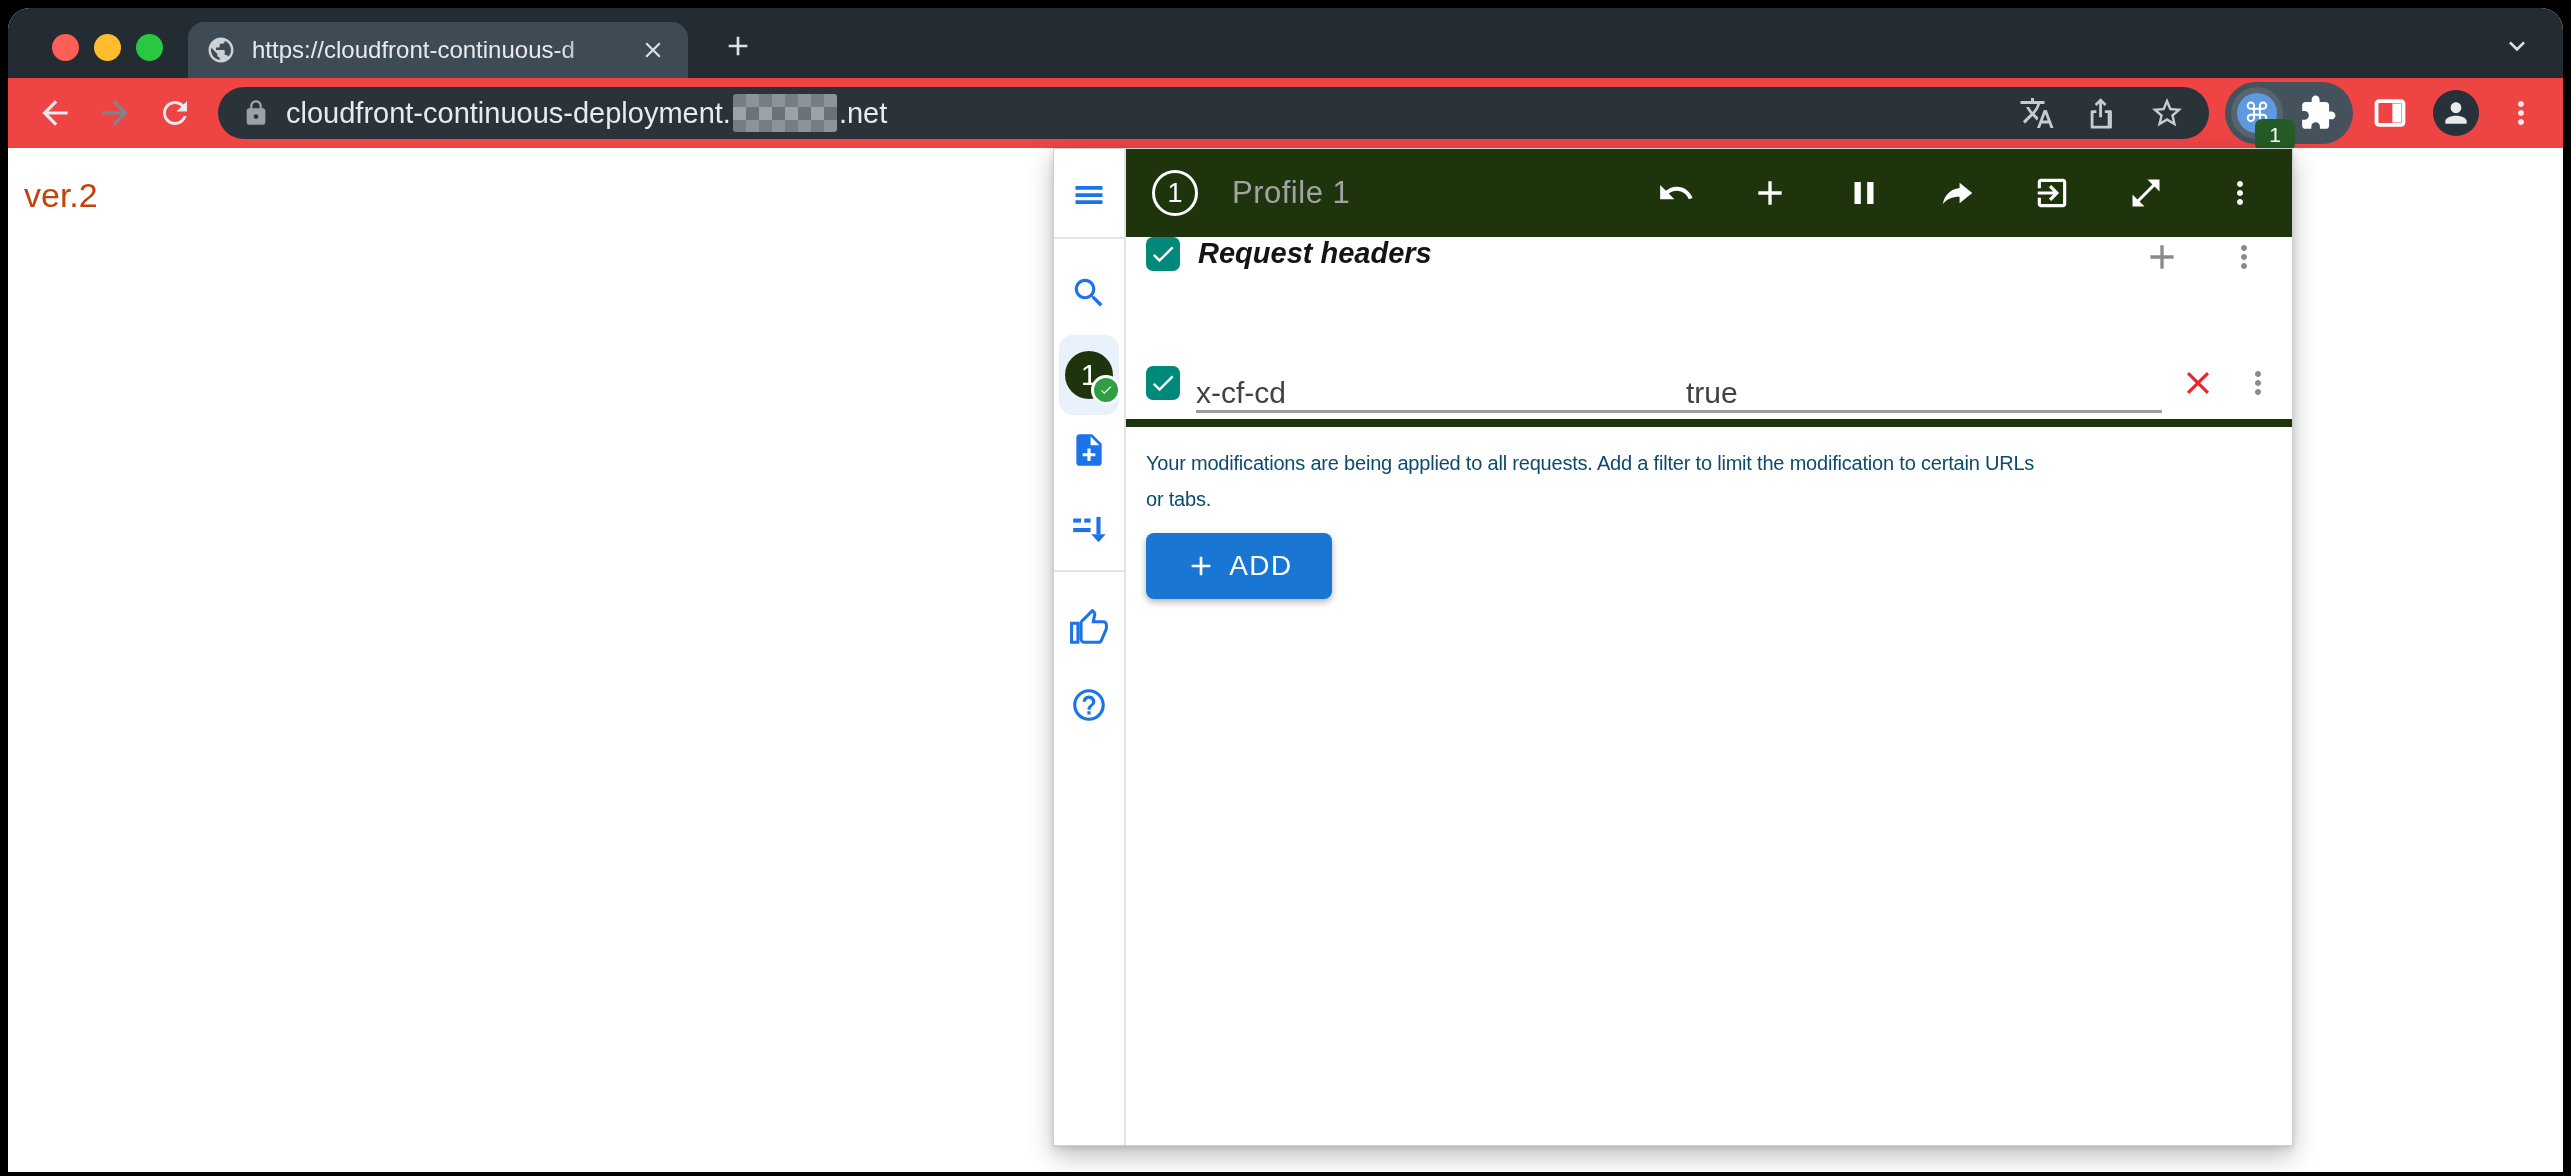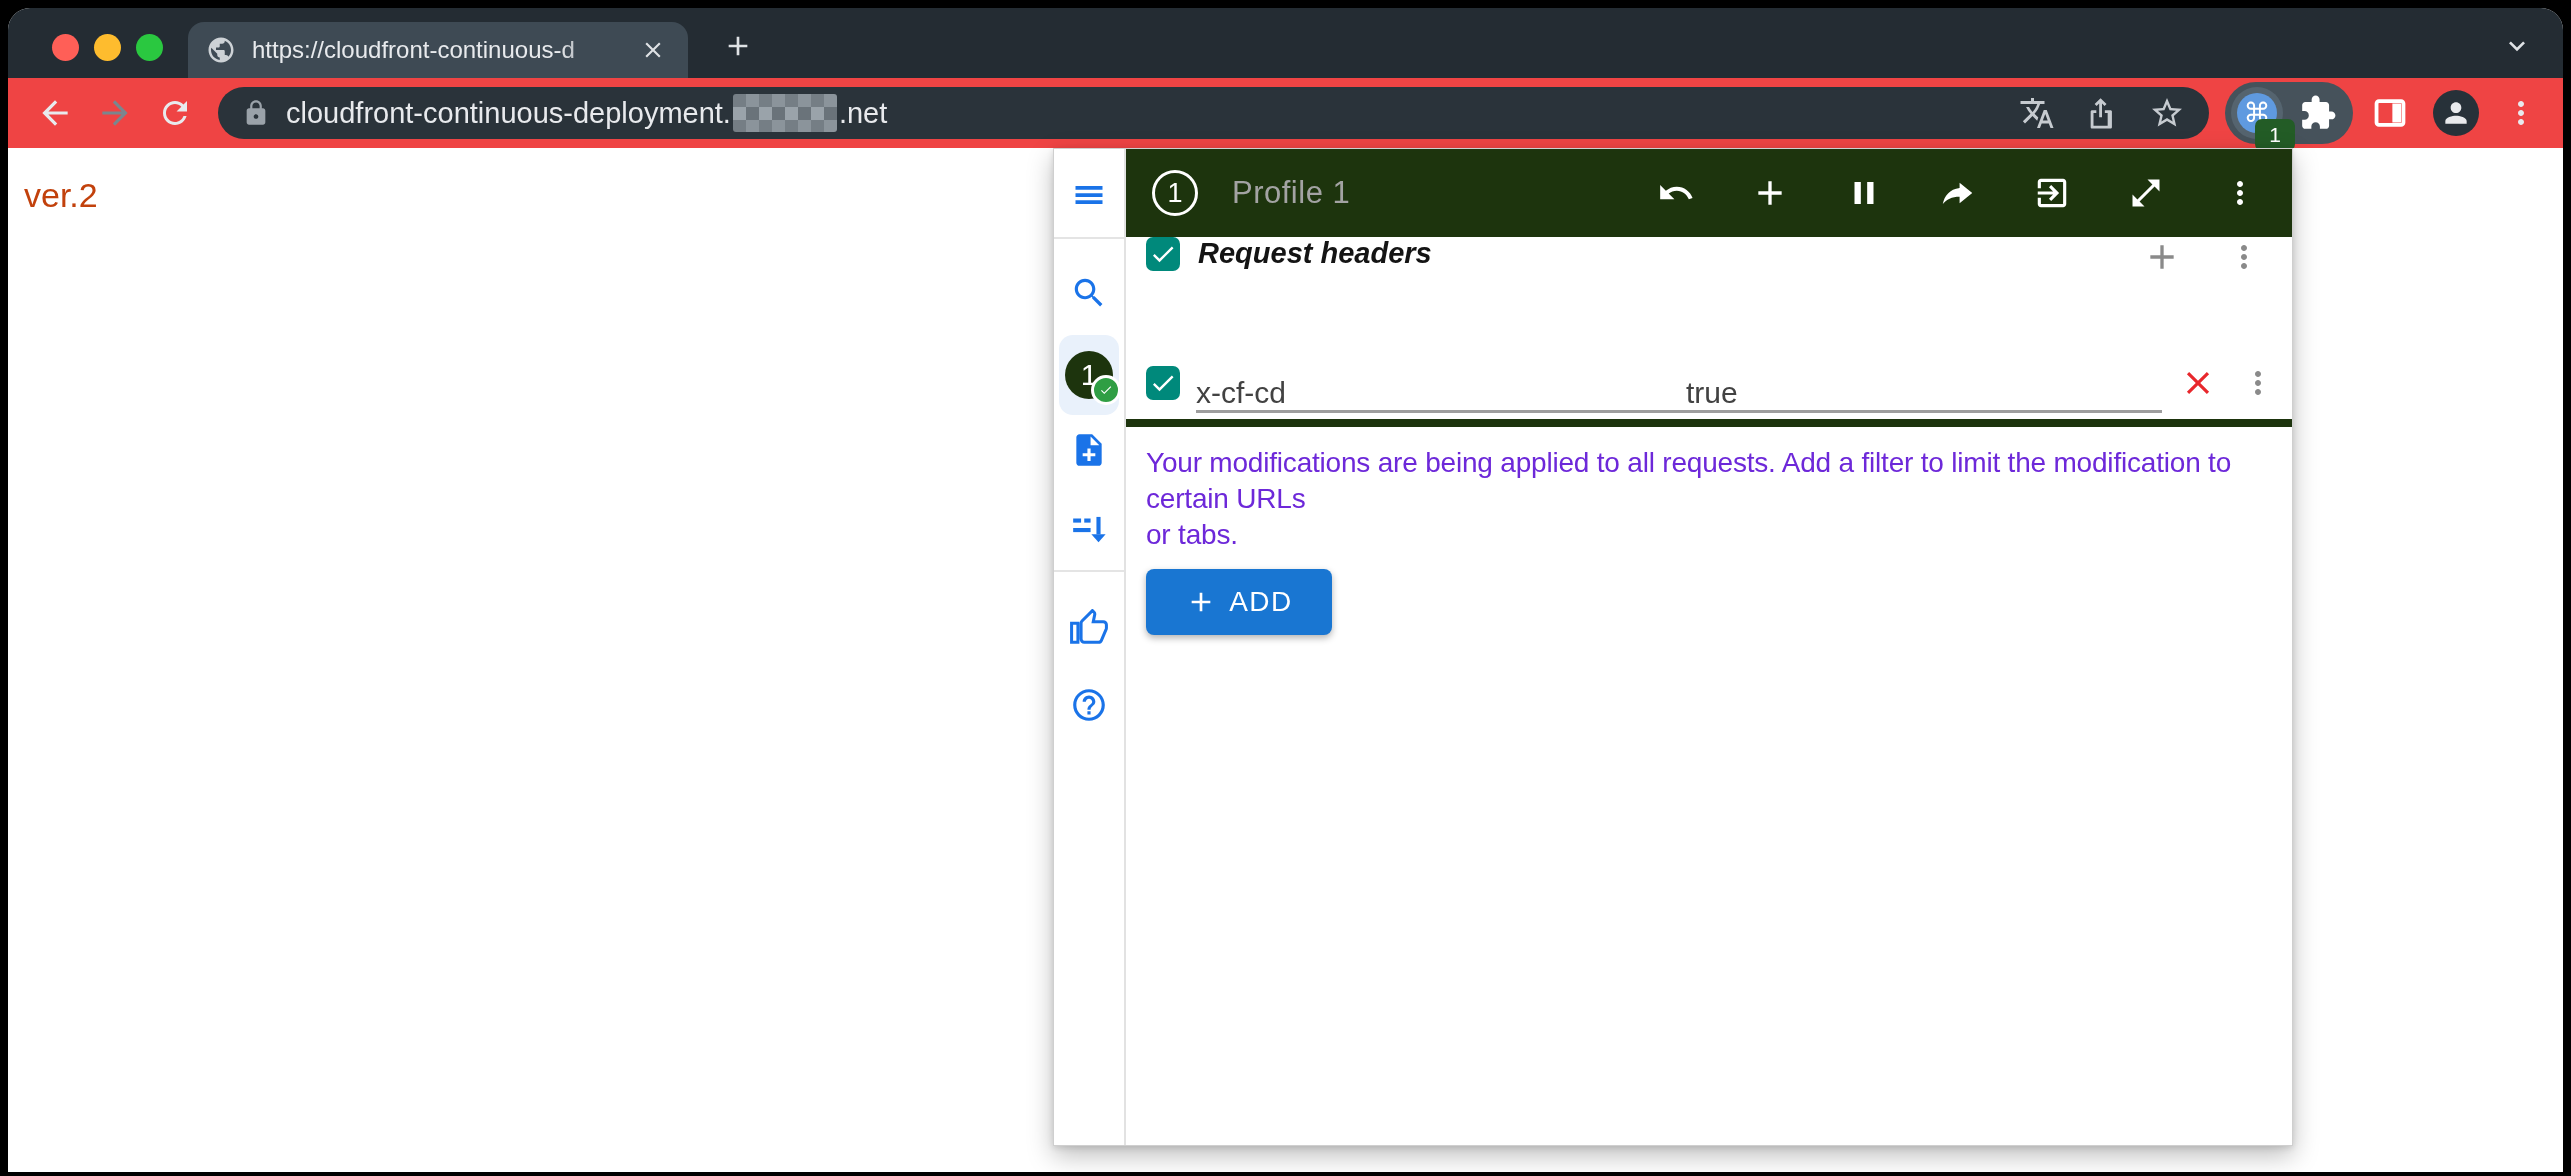--- a/index.html
+++ b/index.html
@@ -76,21 +76,21 @@
   .gray-btn{width:40px;height:40px;display:flex;align-items:center;justify-content:center;flex:none}
 
   .erow{height:72px;display:flex;align-items:center;padding:0 14px 0 20px;flex:none}
   .fields{flex:1;align-self:stretch;margin:0 16px 6px 16px;border-bottom:3px solid #9e9e9e;
     position:relative;display:flex;align-items:flex-end;min-width:0}
   .fname,.fvalue{font-size:30px;color:#424242;white-space:nowrap}
   .fvalue{position:absolute;left:490px}
   .erow .gray-btn{margin-left:20px}
 
   .gdivider{height:8px;background:#1d340d;flex:none}
-  .notice{margin:18px 30px 0 20px;font-size:28px;line-height:36px;color:#6d28d9;
+  .notice{margin:18px 30px 0 20px;font-size:20px;line-height:36px;color:#0c4a6e;
     letter-spacing:-0.2px;white-space:pre-line;max-width:1180px}
   .addbtn{margin:16px 0 0 20px;width:186px;height:66px;background:#1976d2;border:none;border-radius:8px;
     color:#fff;display:flex;align-items:center;justify-content:center;gap:12px;font-size:28px;
     letter-spacing:1.5px;font-family:inherit;box-shadow:0 3px 7px rgba(0,0,0,.3)}
 </style>
 </head>
 <body>
 
 <div class="window">
 

